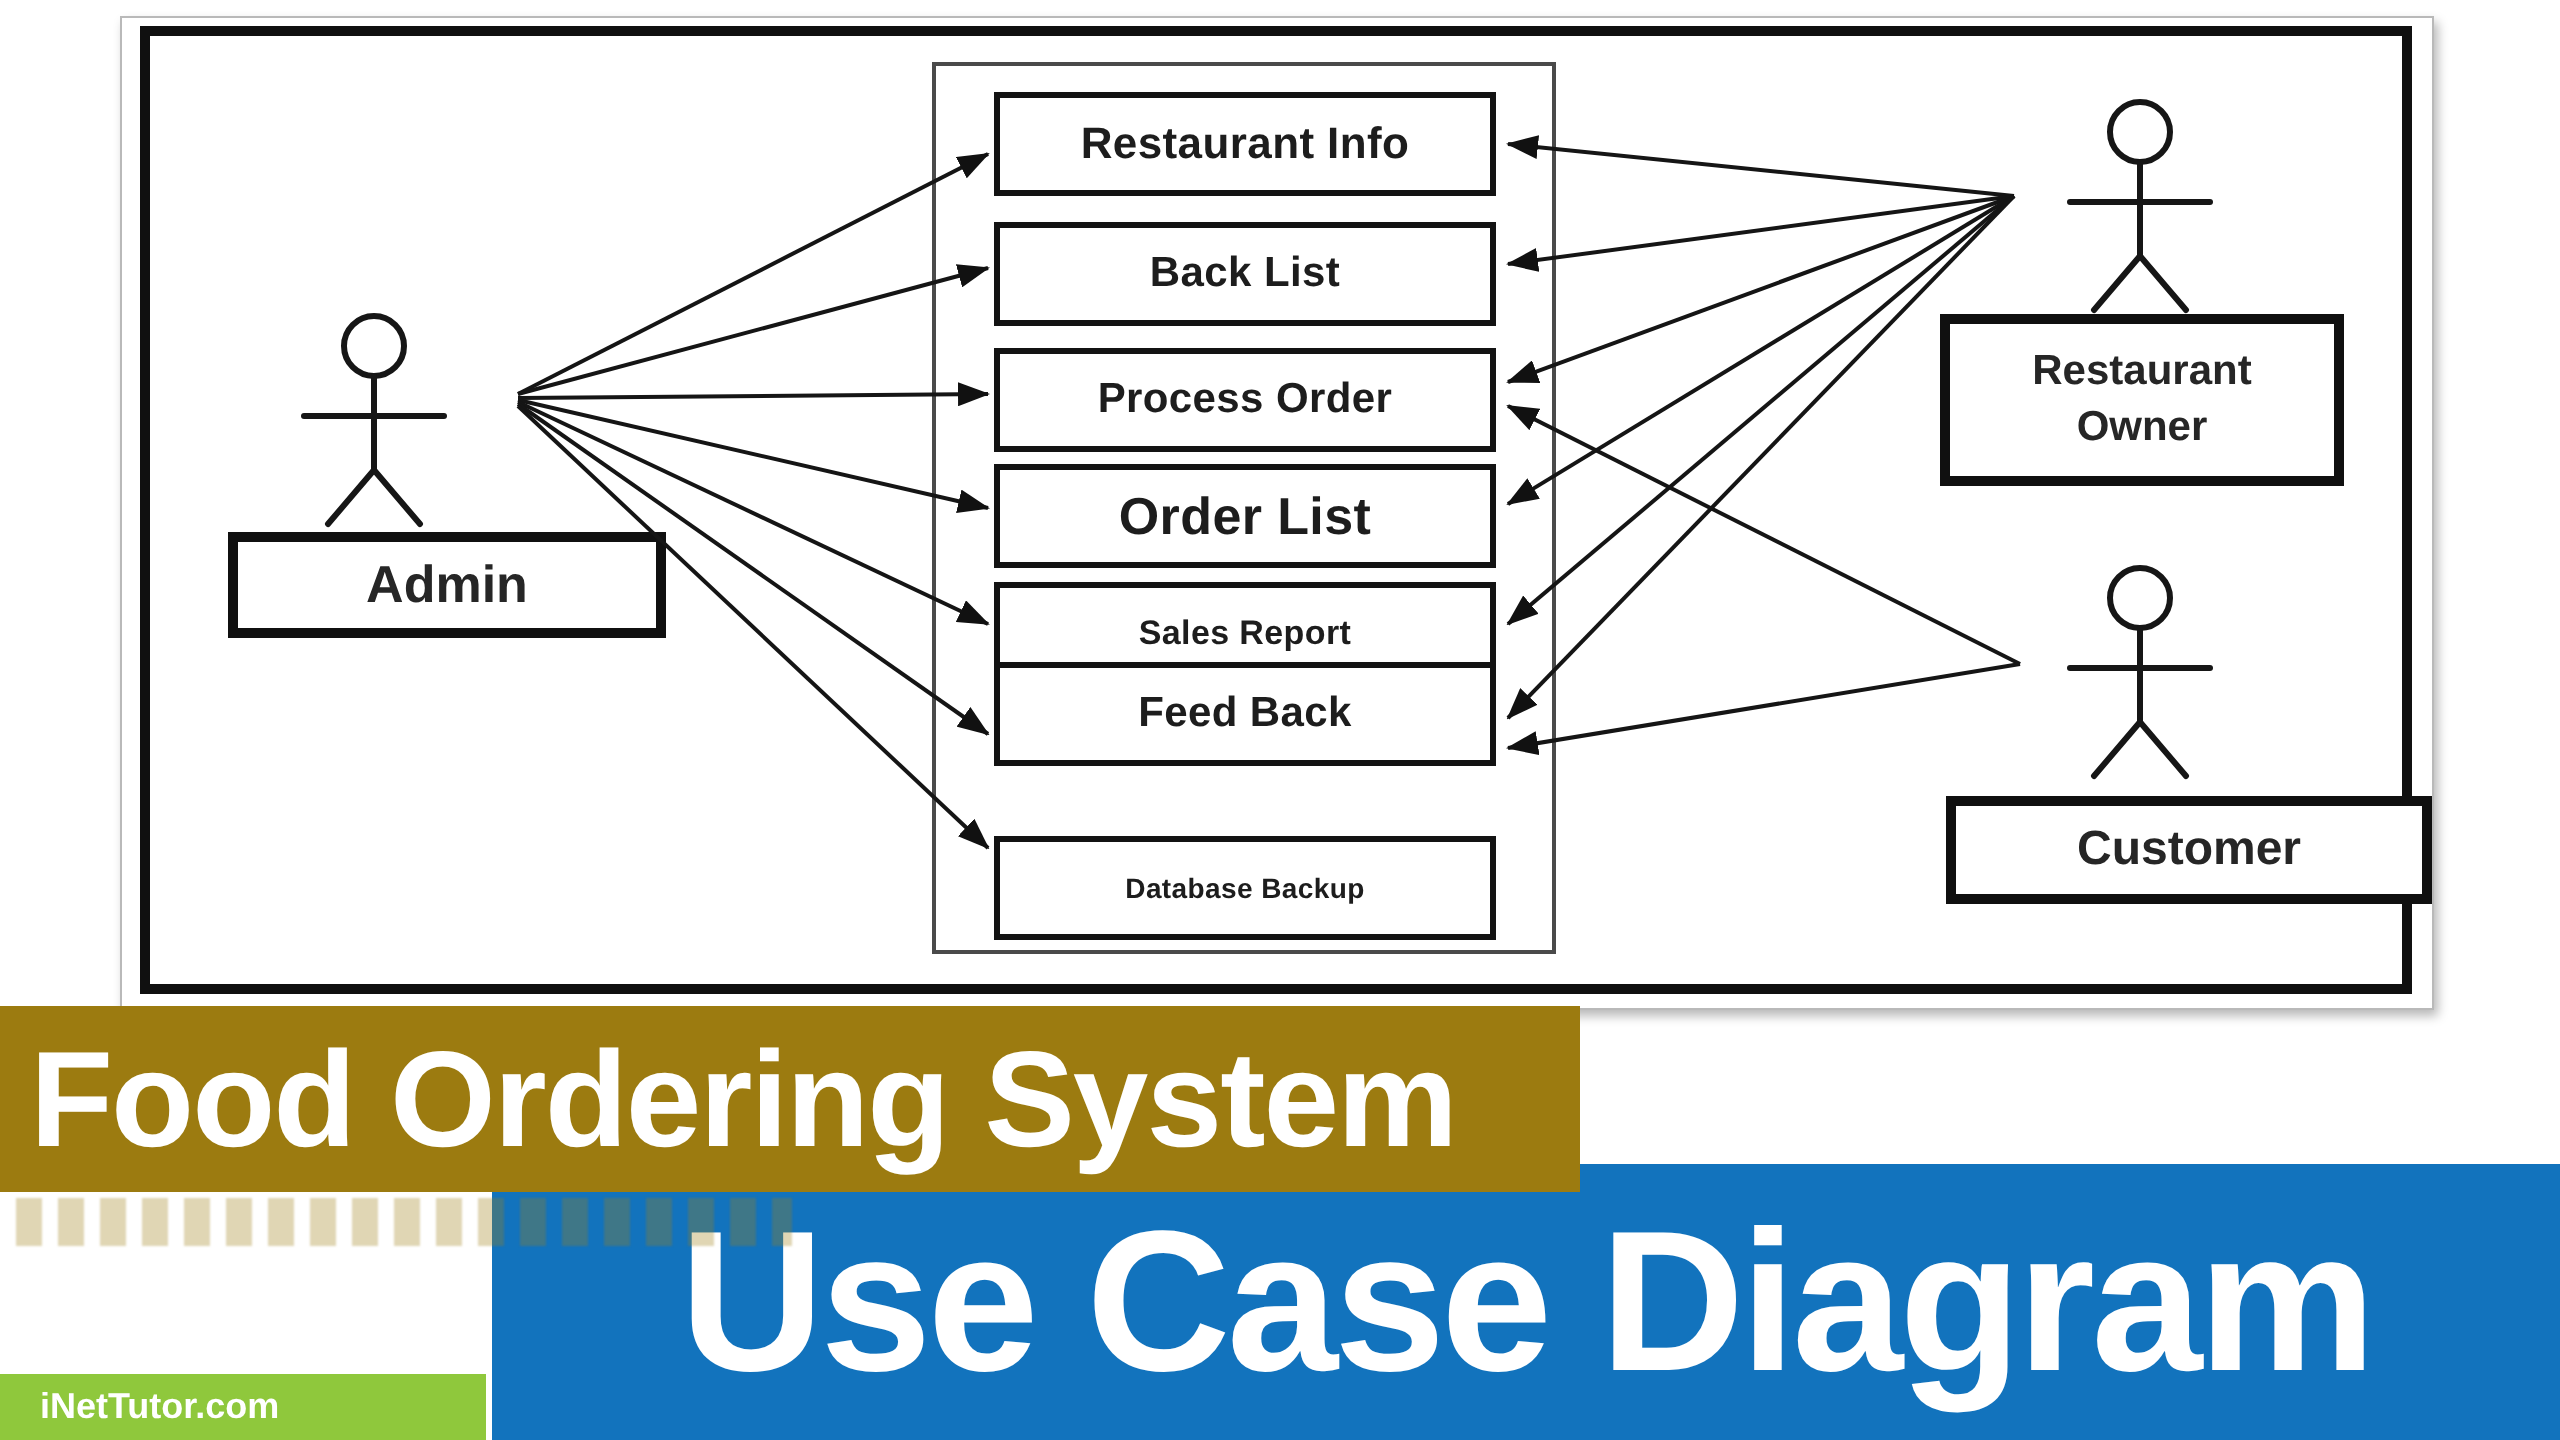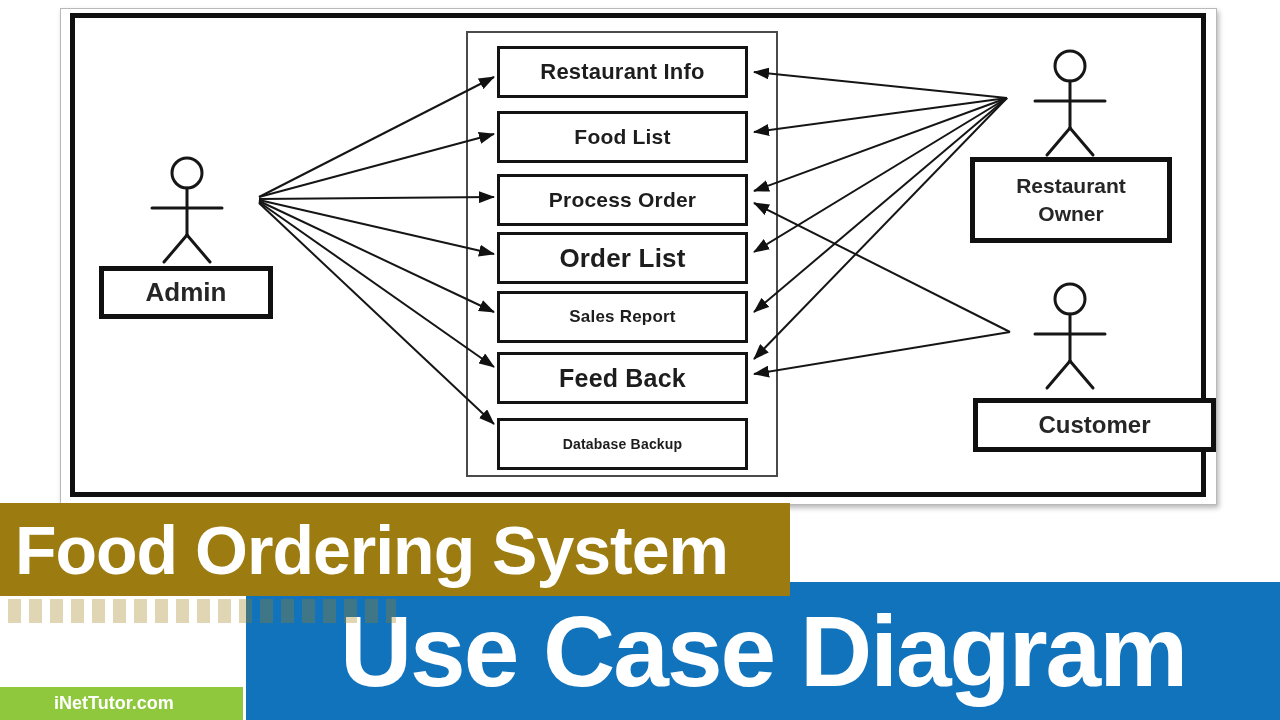--- a/index.html
+++ b/index.html
@@ -18,27 +18,27 @@
 
   .uc-box { position:absolute; left:497px; width:251px; height:52px;
             border:3px solid #131313; background:#fff;
             display:flex; align-items:center; justify-content:center;
             color:#1d1d1d; font-weight:600; letter-spacing:.2px; }
   .uc-1 { top:46px;  font-size:22px; }
   .uc-2 { top:111px; font-size:21px; }
   .uc-3 { top:174px; font-size:21px; }
   .uc-4 { top:232px; font-size:26px; }
   .uc-5 { top:291px; font-size:17px; }
-  .uc-6 { top:352px; font-size:25px; }
+  .uc-6 { top:331px; font-size:21px; }
   .uc-7 { top:418px; font-size:14px; }
 
   .actor-label { position:absolute; border:5px solid #101010; background:#fff;
             display:flex; align-items:center; justify-content:center; text-align:center;
             color:#262626; font-weight:600; }
-  .lbl-admin    { left:99px;  top:266px; width:174px; height:53px; font-size:26px; }
+  .lbl-admin    { left:114px;  top:266px; width:219px; height:53px; font-size:26px; }
   .lbl-owner    { left:970px; top:157px; width:202px; height:86px; font-size:21px;
                   line-height:1.35; padding:0 30px; }
   .lbl-customer { left:973px; top:398px; width:243px; height:54px; font-size:24px; }
 
   .actor-svg { position:absolute; }
   .svg-admin    { left:142px; top:155px; }
   .svg-owner    { left:1025px; top:48px; }
   .svg-customer { left:1025px; top:281px; }
 
   #arrow-layer { position:absolute; left:0; top:0; width:1280px; height:505px;
@@ -53,33 +53,33 @@
             background:#9C7B10; color:#fff; display:flex; align-items:center;
             font-weight:700; font-size:68px; letter-spacing:-1px;
             padding-left:15px; white-space:nowrap;text-align:right; }
   .ghost-marks { position:absolute; left:8px; top:599px; width:388px; height:24px;
             background:repeating-linear-gradient(90deg,
               rgba(158,127,22,.32) 0px, rgba(158,127,22,.32) 13px,
               rgba(255,255,255,0) 13px, rgba(255,255,255,0) 21px);
             filter:blur(.6px); }
   .strip-green { position:absolute; left:0; top:687px; width:243px; height:33px;
             background:#8FC83C; color:#fff; display:flex; align-items:center;
-            font-weight:700; font-size:18px; padding-left:54px; white-space:nowrap; }
+            font-weight:700; font-size:18px; padding-left:20px; white-space:nowrap; }
 </style>
 </head>
 <body>
 
 <div class="stage">
 
   <div class="slide"></div>
   <div class="frame"></div>
   <div class="uc-container"></div>
 
   <div class="uc-box uc-1">Restaurant Info</div>
-  <div class="uc-box uc-2">Food List</div>
+  <div class="uc-box uc-2">Back List</div>
   <div class="uc-box uc-3">Process Order</div>
   <div class="uc-box uc-4">Order List</div>
   <div class="uc-box uc-5">Sales Report</div>
   <div class="uc-box uc-6">Feed Back</div>
   <div class="uc-box uc-7">Database Backup</div>
 
   <svg class="actor-svg svg-admin" width="90" height="128" viewBox="0 0 90 128">
     <g stroke="#161616" stroke-width="3" fill="none" stroke-linecap="round">
       <circle cx="45" cy="18" r="15"></circle>
       <line x1="45" y1="33" x2="45" y2="80"></line>

